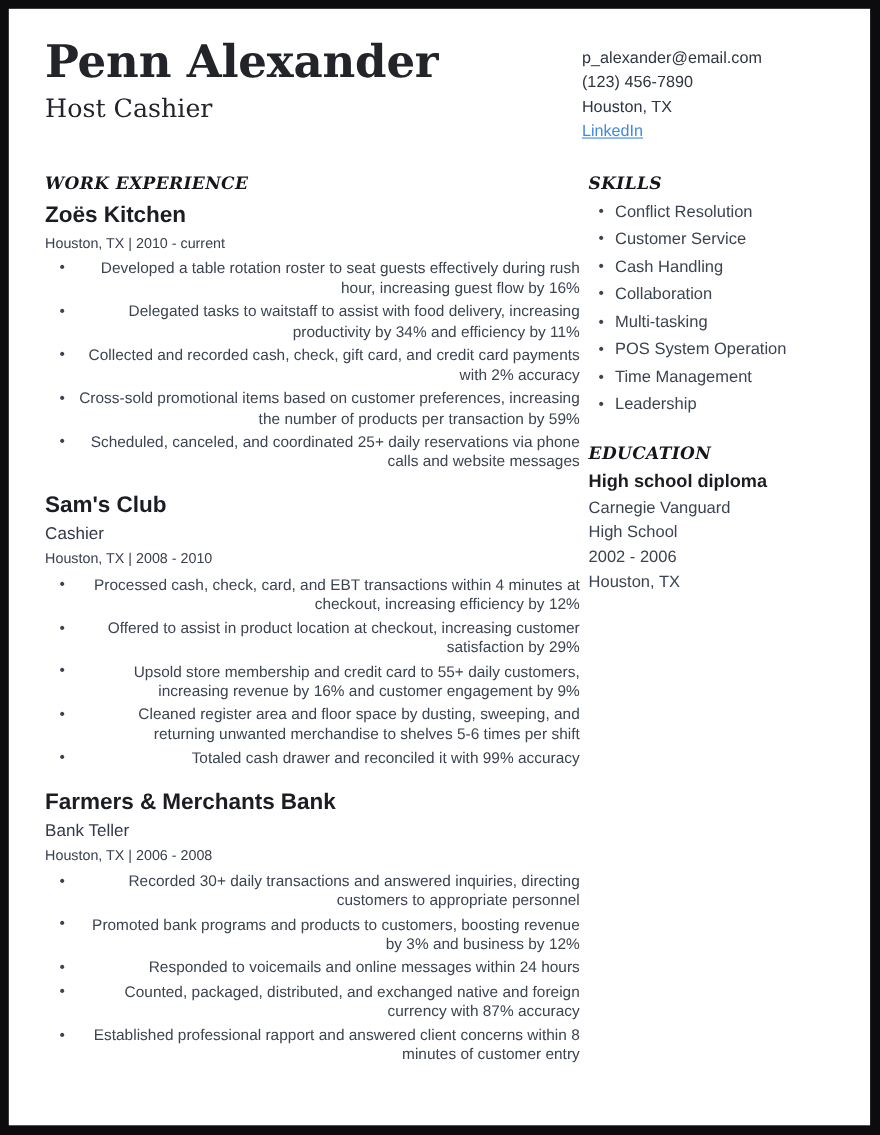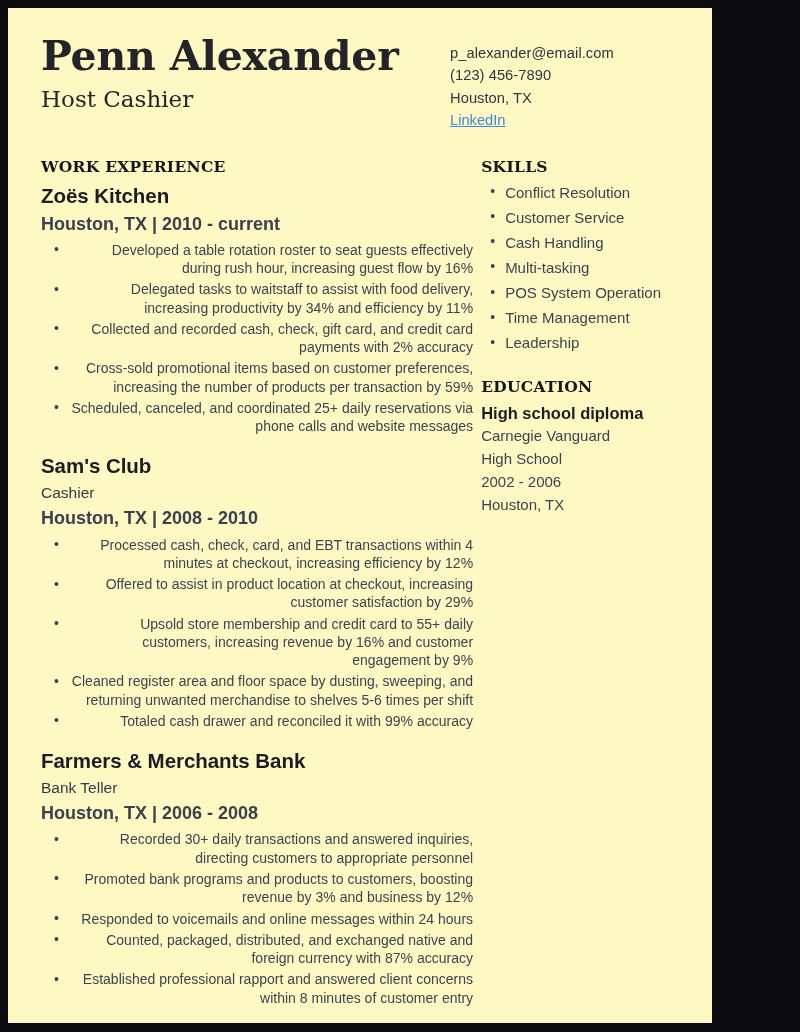--- a/index.html
+++ b/index.html
@@ -17,23 +17,23 @@
   }
 
   .page-frame {
     width: 800px;
     height: 1032px;
     background: #0c0c0e;
     padding: 8px 8px 9px 8px;
   }
 
   .page {
-    width: 704px;
+    width: 783px;
     height: 1015px;
-    background: #fef9c3;
+    background: #ffffff;
     position: relative;
     overflow: hidden;
     padding: 26px 30px 0 33px;
   }
 
   
   .header {
     display: flex;
     align-items: flex-start;
     justify-content: space-between;
@@ -88,20 +88,21 @@
   .col-side { width: 238px; padding-left: 0px; margin-left: 8px; }
 
   .section-title {
     font-family: "DejaVu Serif", "Liberation Serif", serif;
     font-size: 15.5px;
     font-weight: 700;
     color: #15161a;
     letter-spacing: 0.3px;
     text-transform: uppercase;
     margin: 0 0 7px 0;
+    font-style: italic;
   }
 
   
   .job { margin-bottom: 18px; }
   .job:last-child { margin-bottom: 0; }
 
   .job-company {
     font-size: 20.5px;
     font-weight: 700;
     color: #1b1d23;
@@ -110,22 +111,22 @@
     letter-spacing: -0.05px;
   }
   .job-role {
     font-size: 15.5px;
     font-weight: 400;
     color: #33394a;
     line-height: 1.38;
     margin: 3px 0 0 0;
   }
   .job-meta {
-    font-size: 18px;
-    font-weight: 700;
+    font-size: 13px;
+    font-weight: 400;
     color: #3a4050;
     line-height: 1.4;
     margin: 3px 0 0 0;
   }
 
   ul.bullets {
     list-style: none;
     margin: 4px 0 0 0;
     padding: 0;
   }
@@ -256,20 +257,21 @@
       </div>
 
       <div class="col-side">
 
         <div class="skills-section">
           <h3 class="section-title">SKILLS</h3>
           <ul class="skill-list">
             <li>Conflict Resolution</li>
             <li>Customer Service</li>
             <li>Cash Handling</li>
+            <li>Collaboration</li>
             <li>Multi-tasking</li>
             <li>POS System Operation</li>
             <li>Time Management</li>
             <li>Leadership</li>
           </ul>
         </div>
 
         <div class="education-section">
           <h3 class="section-title">EDUCATION</h3>
           <div class="edu-degree">High school diploma</div>

